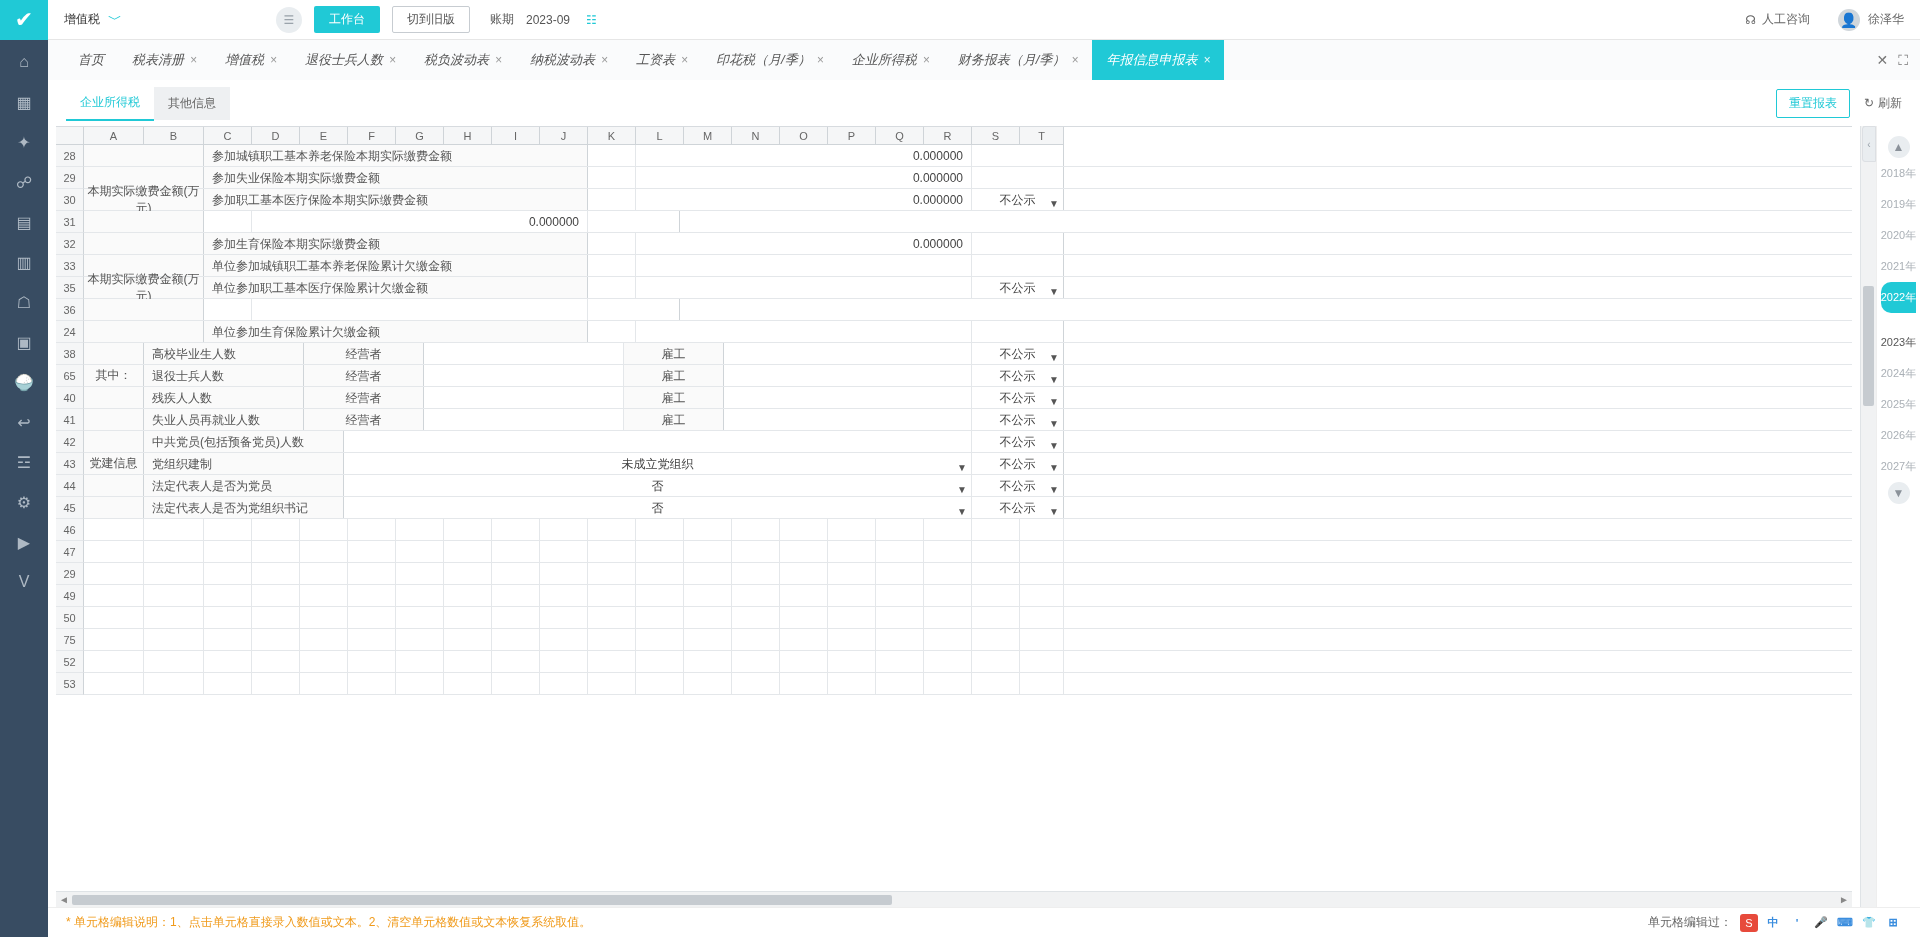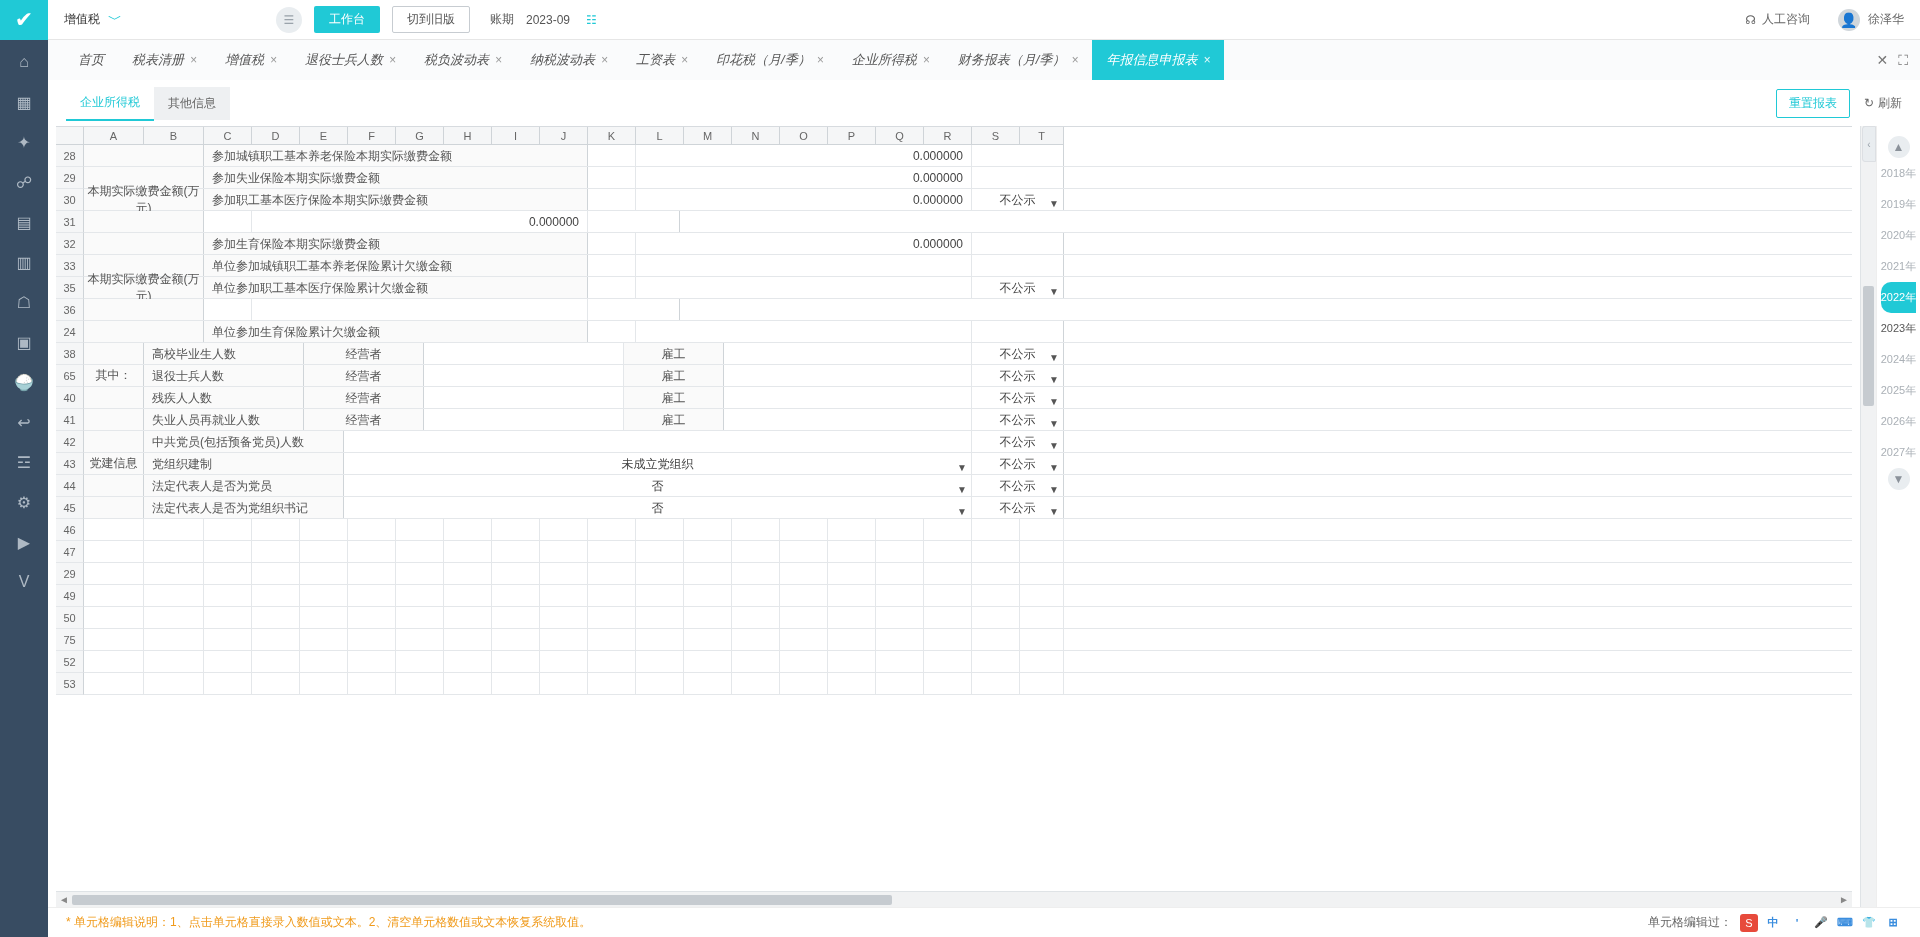--- a/index.html
+++ b/index.html
@@ -80,21 +80,21 @@
 .hscroll { height: 16px; background: #f1f2f3; border-top: 1px solid #dfe3e6; display: flex; align-items: center; position: relative; }
 .hscroll .arrow { width: 16px; text-align: center; color: #888; font-size: 10px; }
 .hscroll .track { flex: 1; position: relative; height: 10px; }
 .hscroll .thumb { position: absolute; left: 0; width: 820px; top: 0; bottom: 0; background: #c6cbd0; border-radius: 2px; }
 
 
 .year-panel { width: 44px; background: #fff; border-left: 1px solid #eee; display: flex; flex-direction: column; align-items: center; padding-top: 10px; gap: 0; }
 .year-panel .nav { width: 22px; height: 22px; border-radius: 50%; background: #e9edf0; color: #8b929a; display: flex; align-items: center; justify-content: center; cursor: pointer; font-size: 12px; }
 .year-panel .yr { font-size: 11px; color: #aab0b6; padding: 8px 0; cursor: pointer; text-align: center; width: 100%; }
 .year-panel .yr.active { background: #20c9d6; color: #fff; border-radius: 10px 0 0 10px; }
-.year-panel .yr.near { color: #555; }
+.year-panel .yr.near { color: #555; margin-top: 14px; }
 
 
 .footer { height: 30px; display: flex; align-items: center; padding: 0 18px; font-size: 12px; color: #f09a1a; border-top: 1px solid #eee; }
 .footer .right { margin-left: auto; color: #666; display: flex; align-items: center; gap: 8px; }
 .ime-bar { display: flex; gap: 6px; align-items: center; }
 .ime-ico { width: 18px; height: 18px; border-radius: 3px; display: flex; align-items: center; justify-content: center; font-size: 11px; color: #fff; }
 .ime-red { background: #e74a3b; }
 .ime-blue { color: #3a8dde; font-weight: bold; background: none; }
 
 

